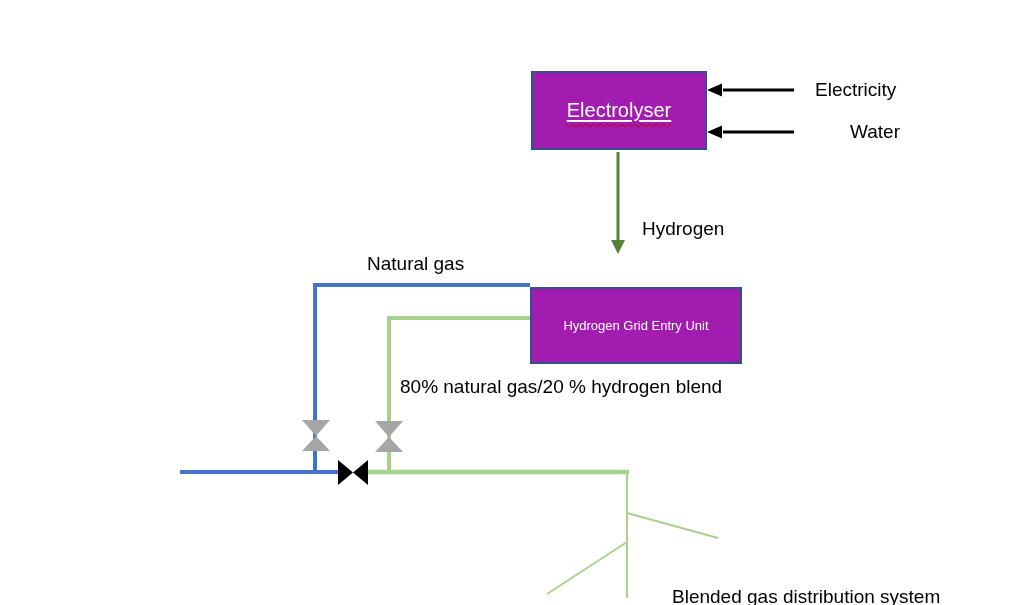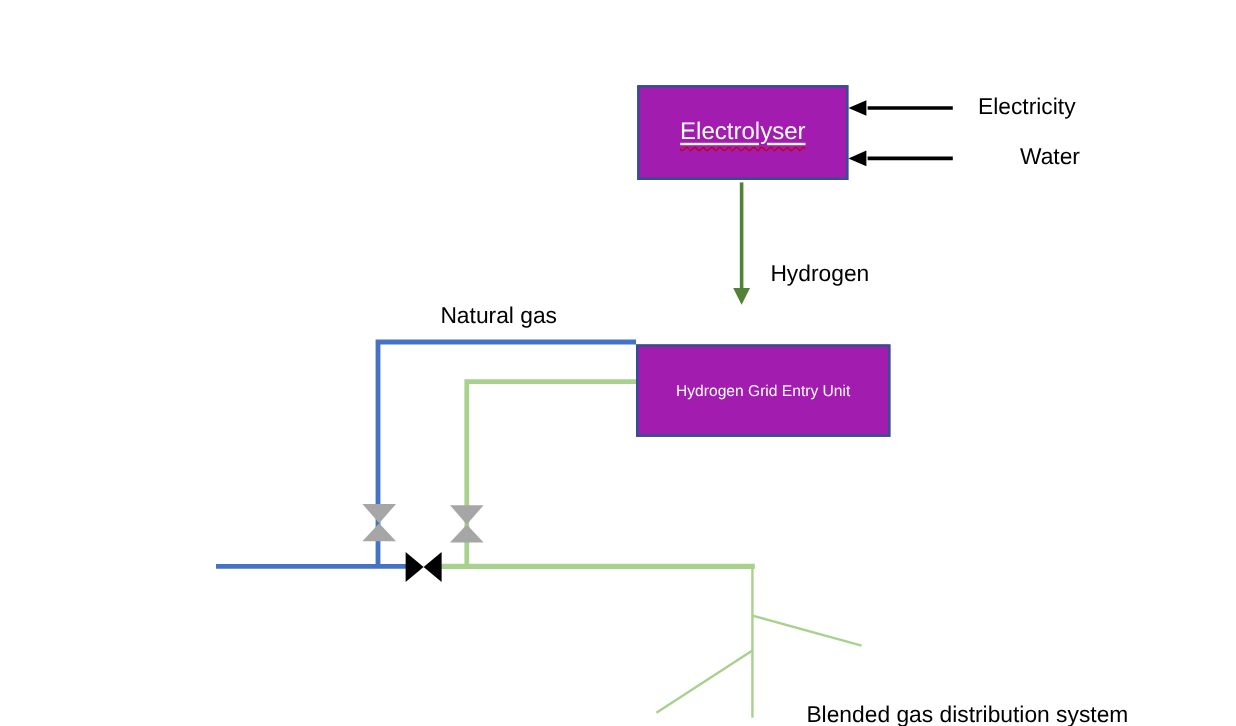--- a/index.html
+++ b/index.html
@@ -92,15 +92,16 @@
   </div>
 
   <div id="hgeu-box" class="box">
     <span class="wrap">Hydrogen Grid Entry Unit</span>
   </div>
 
   <div id="electricity-label" class="lbl">Electricity</div>
   <div id="water-label" class="lbl">Water</div>
   <div id="hydrogen-label" class="lbl">Hydrogen</div>
   <div id="natural-gas-label" class="lbl">Natural gas</div>
+  <div id="blend-label" class="lbl">80% natural gas/20 % hydrogen blend</div>
   <div id="distribution-label" class="lbl">Blended gas distribution system</div>
 
 </div>
 
 </body></html>

